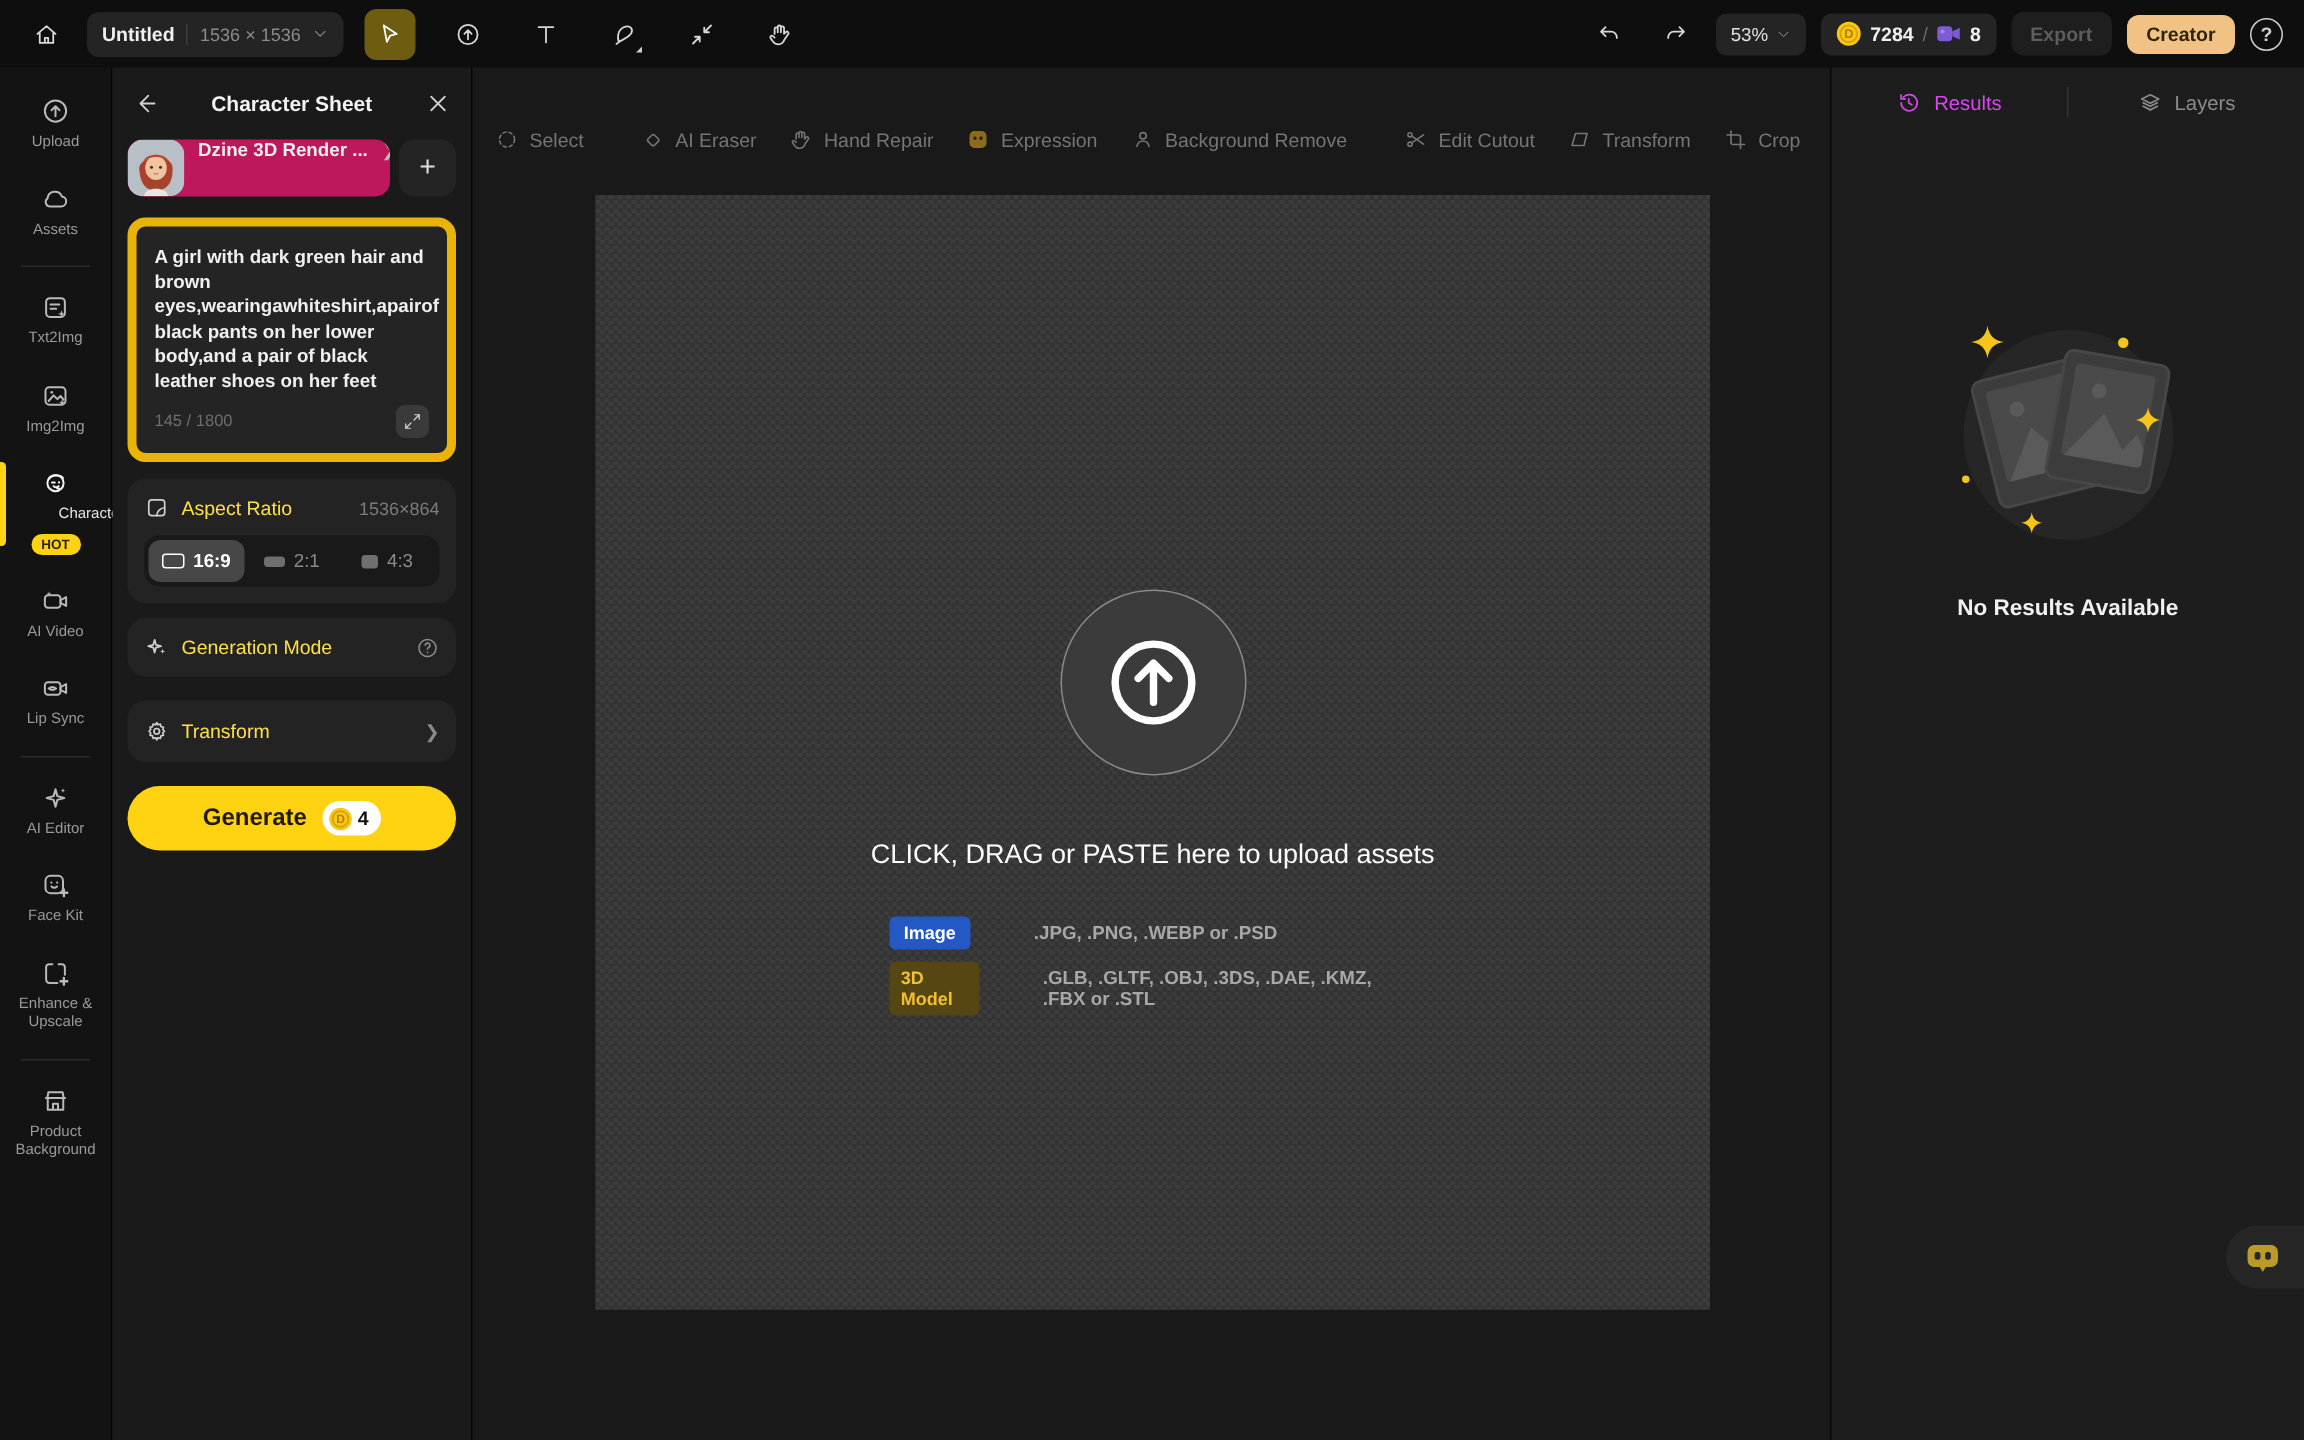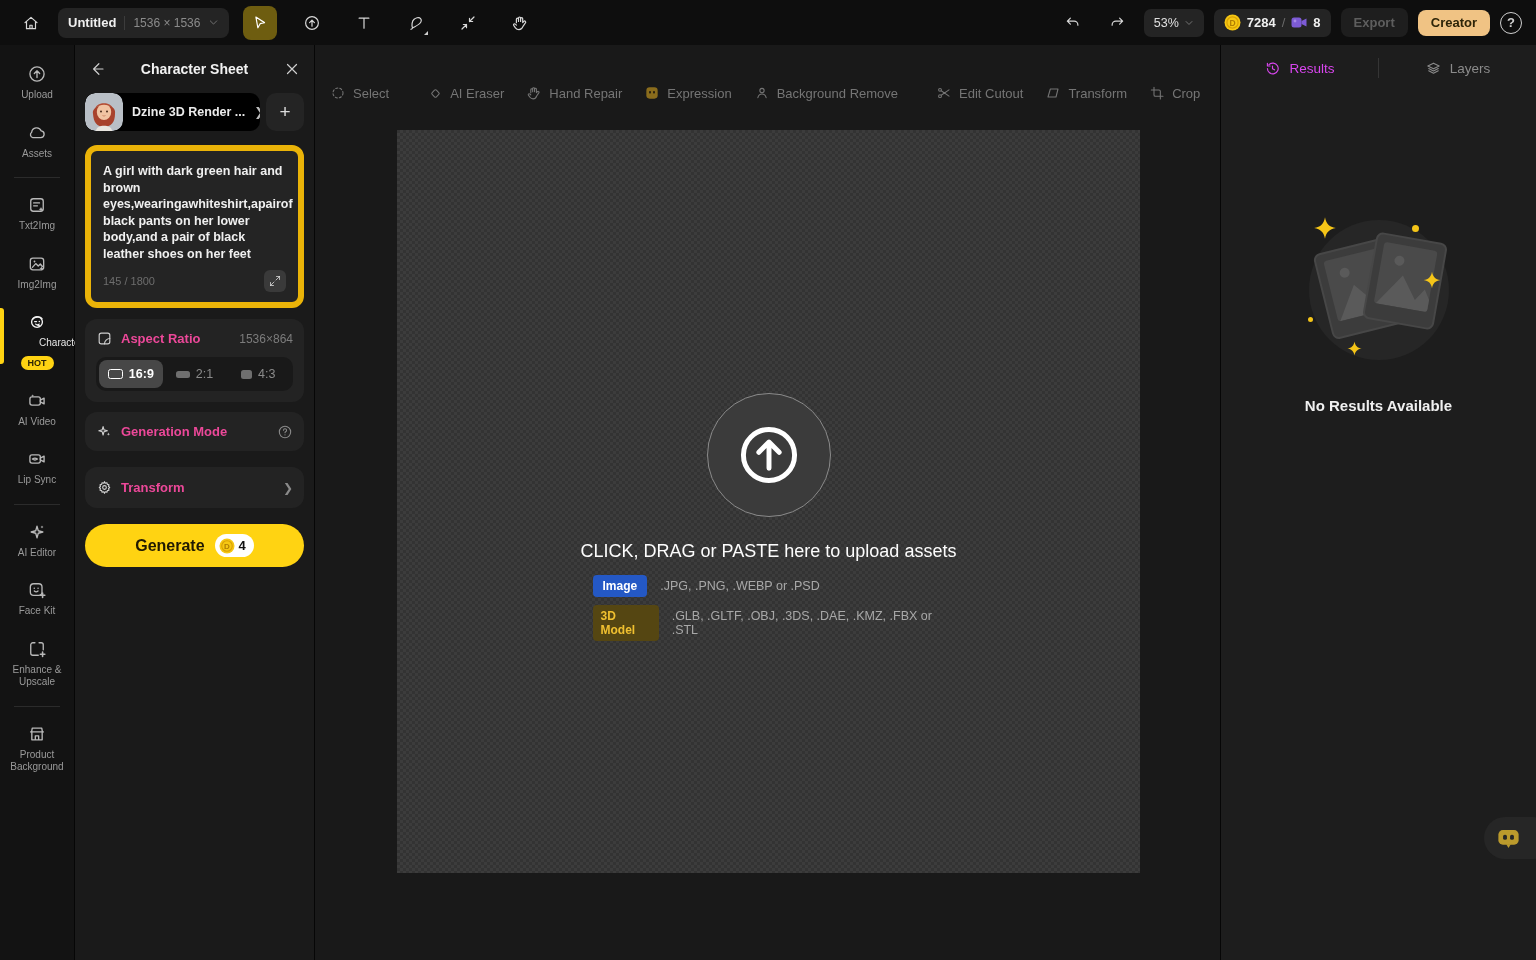--- a/index.html
+++ b/index.html
@@ -53,37 +53,37 @@
     border-radius:8px; padding:2px 7px; margin-top:1px; }
 
   
   #charpanel { position:absolute; left:75px; top:45px; width:240px; height:915px; background:#1a1a1a;
     border-right:1px solid #060606; padding:12px 10px 0 10px; z-index:20; }
   .cp-header { display:flex; align-items:center; justify-content:space-between; height:24px; margin-bottom:12px; }
   .cp-title { font-size:14px; font-weight:bold; color:#f2f2f2; }
   .icon-btn { width:24px; height:24px; display:flex; align-items:center; justify-content:center;
     color:#cfcfcf; cursor:pointer; }
   .style-row { display:flex; align-items:center; gap:6px; margin-bottom:14px; }
-  .style-chip { flex:1; height:38px; background:#000000; border-radius:10px; display:flex;
-    align-items:center; gap:9px; padding-right:8px; cursor:pointer; overflow:hidden; }
+  .style-chip { flex:1; height:38px; background:#be185d; border-radius:10px; display:flex;
+    align-items:flex-start; gap:9px; padding-right:8px; cursor:pointer; overflow:hidden; }
   .avatar { width:38px; height:38px; border-radius:10px; flex:0 0 38px; overflow:hidden; }
   .style-name { font-size:12.5px; font-weight:bold; color:#ececec; white-space:nowrap; flex:1; }
   .chev { color:#bdbdbd; font-size:12px; }
   .add-btn { width:38px; height:38px; flex:0 0 38px; background:#242424; border-radius:10px;
     color:#dcdcdc; font-size:19px; display:flex; align-items:center; justify-content:center; cursor:pointer; }
   .prompt-card { background:#242424; border:6px solid #eab308; border-radius:12px;
     padding:12px 12px 10px 12px; margin-bottom:11px; }
   .prompt-text { font-size:12.5px; line-height:1.32; color:#f0f0f0; font-weight:bold; min-height:88px; }
   .prompt-foot { display:flex; align-items:center; justify-content:space-between; margin-top:8px; }
   .char-count { font-size:11px; color:#6d6d6d; }
   .expand-btn { width:22px; height:22px; background:#3a3a3a; border-radius:6px; color:#d8d8d8;
     display:flex; align-items:center; justify-content:center; cursor:pointer; }
   .card { background:#232323; border-radius:12px; padding:11px 11px; margin-bottom:10px; }
   .card-head { display:flex; align-items:center; gap:8px; }
-  .card-label { font-size:13px; font-weight:bold; color:#ec4899; }
+  .card-label { font-size:13px; font-weight:normal; color:#fde047; }
   .card-value { margin-left:auto; font-size:12px; color:#7c7c7c; }
   .card .ic { width:17px; height:17px; color:#d0d0d0; }
   .seg { background:#191919; border-radius:10px; height:34px; display:flex; align-items:center;
     margin-top:10px; padding:3px; }
   .seg-opt { flex:1; height:28px; border-radius:8px; display:flex; align-items:center;
     justify-content:center; gap:6px; font-size:12.5px; color:#8a8a8a; cursor:pointer; }
   .seg-opt.sel { background:#474747; color:#fff; font-weight:bold; }
   .ratio-shape { border-radius:2.5px; }
   .r169 { width:15px; height:10px; border:1.5px solid #fff; }
   .r21  { width:14px; height:7px;  background:#6f6f6f; }
@@ -111,34 +111,34 @@
     border-radius:7px; cursor:pointer; white-space:nowrap; }
   .cv-tool .ic { width:16px; height:16px; }
   .cv-div { width:1px; height:16px; background:#383838; margin:0 6px; }
   .cv-iconbtn { width:30px; height:30px; display:flex; align-items:center; justify-content:center;
     border-radius:7px; cursor:pointer; }
   #canvas { position:absolute; left:82px; top:85px; width:743px; height:743px;
     background-color:#333333;
     background-image:repeating-conic-gradient(#3c3c3c 0% 25%, #333333 0% 50%);
     background-size:6px 6px; }
   .upload-stack { position:absolute; left:0; top:263px; width:100%; display:flex;
-    flex-direction:column; align-items:center; }
+    flex-direction:column; align-items:center;gap:18px; }
   .upload-circle { width:124px; height:124px; border-radius:50%; background:#3b3b3b;
     border:1px solid #8a8a8a; display:flex; align-items:center; justify-content:center; cursor:pointer; }
   .upload-circle svg { width:66px; height:66px; stroke:#fff; stroke-width:1.8; fill:none;
     stroke-linecap:round; stroke-linejoin:round; }
   .upload-title { margin-top:24px; font-size:18px; color:#fdfdfd; }
   .fmt-block { margin-top:13px; display:flex; flex-direction:column; gap:8px; align-self:center;
     width:352px; }
   .fmt-row { display:flex; align-items:center; gap:13px; }
   .badge-image { background:#2458c5; color:#fff; font-size:12px; font-weight:bold;
     padding:4px 10px; border-radius:4px; }
   .badge-model { background:#57471263; background:#554612; color:#f0c030; font-size:12px;
     font-weight:bold; padding:4px 8px; border-radius:4px; }
-  .fmt-text { font-size:12.5px; font-weight:normal; color:#a8a8a8; }
+  .fmt-text { font-size:12.5px; font-weight:bold; color:#a8a8a8;margin-left:29px; }
 
   
   #rightpanel { position:absolute; left:1220px; top:45px; width:316px; height:915px;
     background:#1d1d1d; border-left:1px solid #060606; }
   .rp-tabs { height:46px; display:flex; align-items:center; }
   .rp-tab { flex:1; display:flex; align-items:center; justify-content:center; gap:8px;
     font-size:13.5px; cursor:pointer; }
   .rp-tab .ic { width:17px; height:17px; }
   .rp-tab.active { color:#d946ef; font-weight:normal;text-align:center; }
   .rp-tab.inactive { color:#8b8b8b; }

